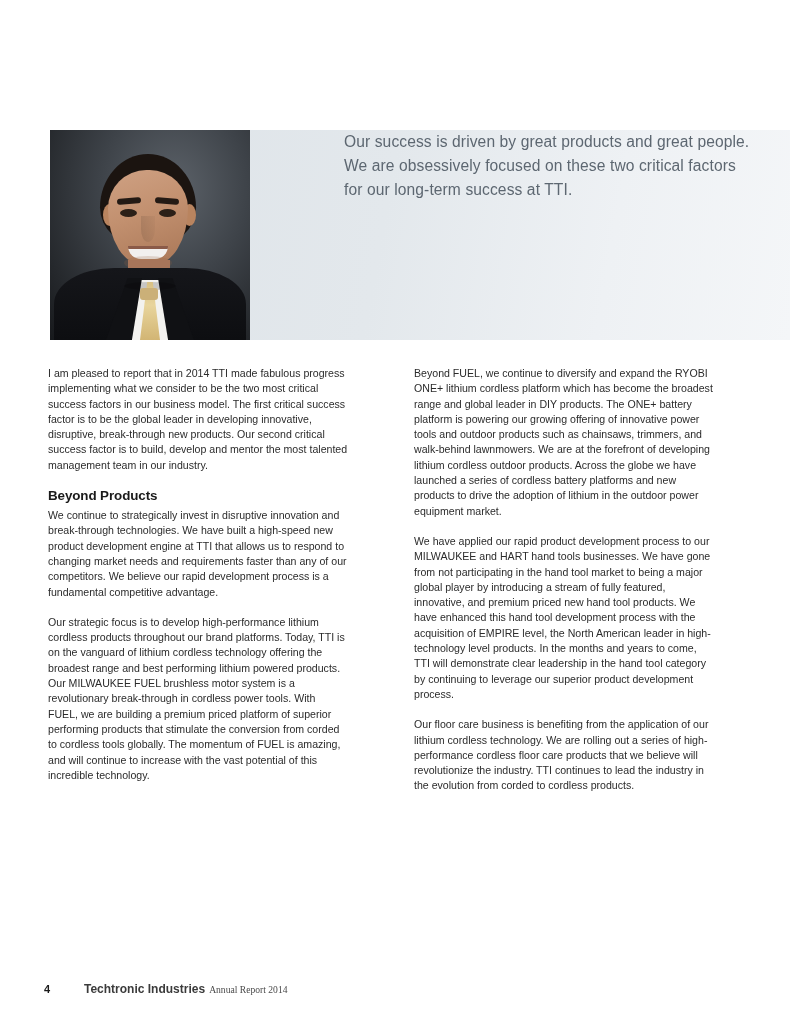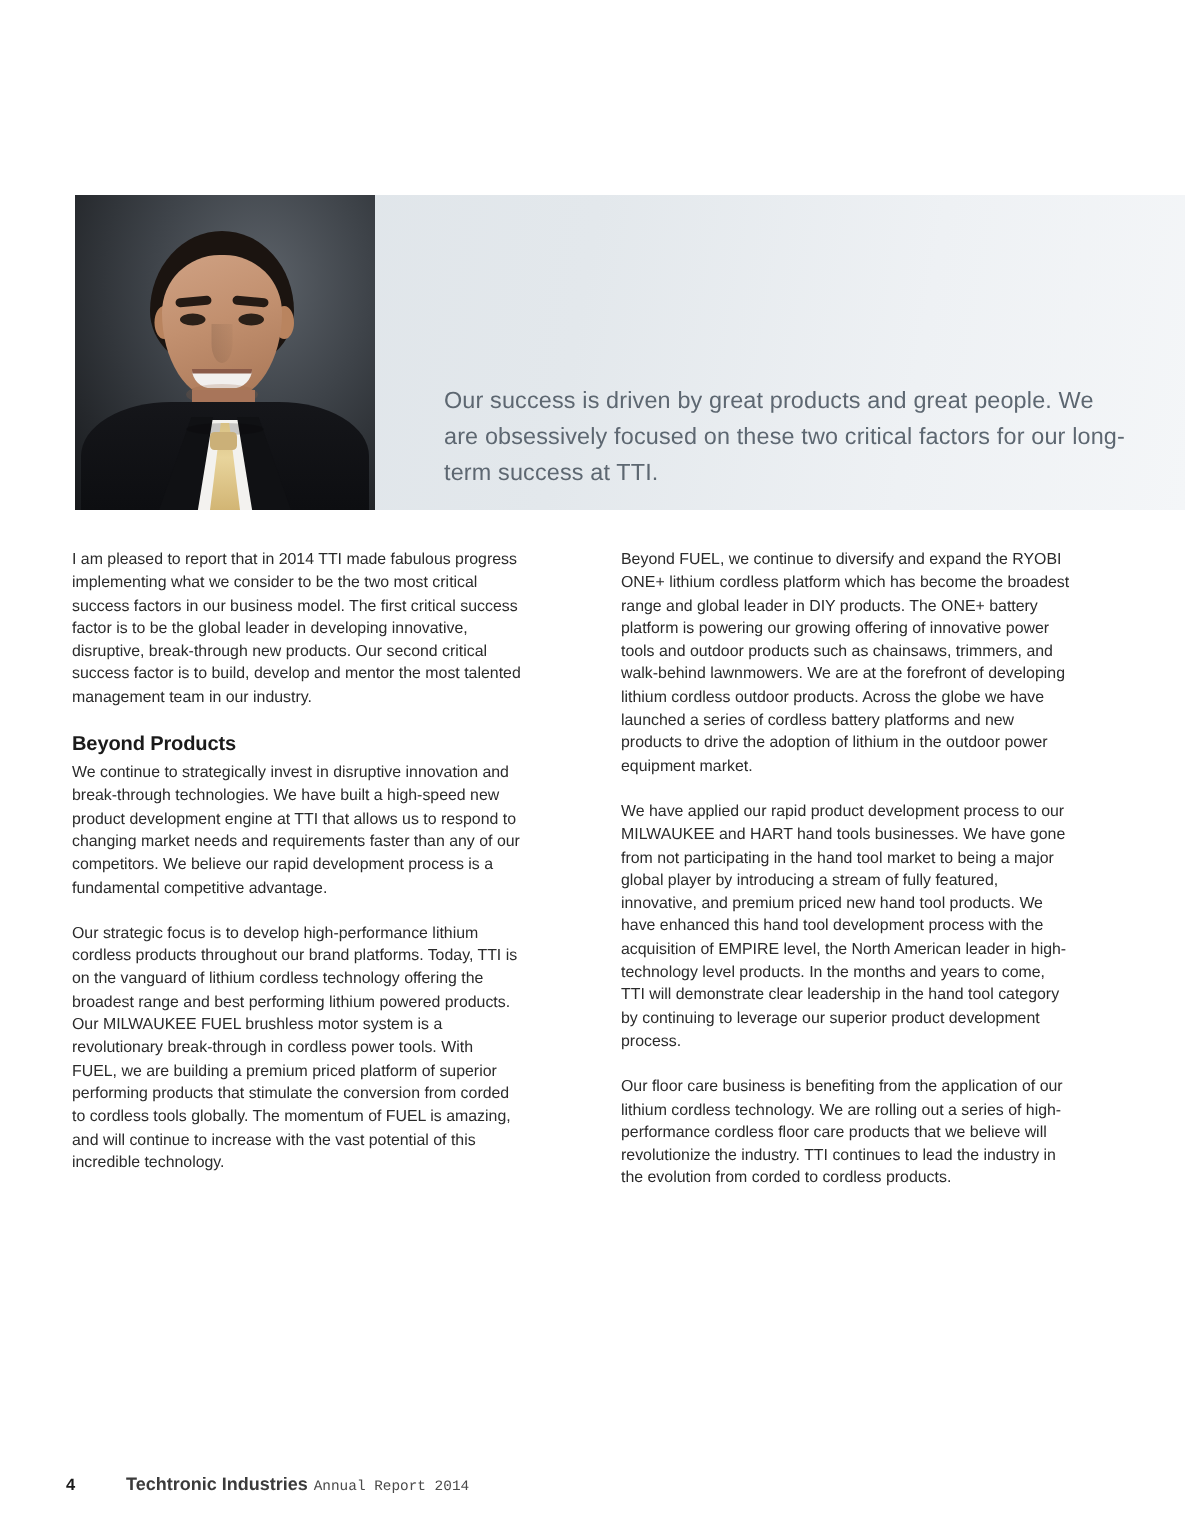--- a/index.html
+++ b/index.html
@@ -151,22 +151,23 @@
   .pt-collarshadow {
     position: absolute; left: 74px; top: 152px;
     width: 52px; height: 8px;
     background: rgba(0,0,0,0.18);
     border-radius: 50%;
   }
 
   .hero-quote {
     flex: 1 1 auto;
     display: flex;
-    align-items: flex-end;
-    padding: 0 40px 12px 46px;
+    align-items: flex-start;
+    padding: 0 40px 0 46px;
+    margin-left: 48px;
   }
   .hero-quote p {
     margin: 0;
     font-size: 15.6px;
     line-height: 24px;
     color: #5d6771;
     font-weight: 400;
     letter-spacing: 0.1px;
     font-family: "Liberation Sans", sans-serif;
   }
@@ -218,21 +219,21 @@
     font-size: 12px;
     color: #3b3b3b;
     font-weight: bold;
     font-family: "Liberation Sans", sans-serif;
   }
   .footer .freport {
     font-size: 9.6px;
     color: #4a4a4a;
     font-weight: normal;
     margin-left: 4px;
-    font-family: Liberation Mono, monospace;
+    font-family: Liberation Serif, serif;
   }
 </style>
 </head>
 <body>
 
 <div class="page">
 
 
   <div class="hero">
 

